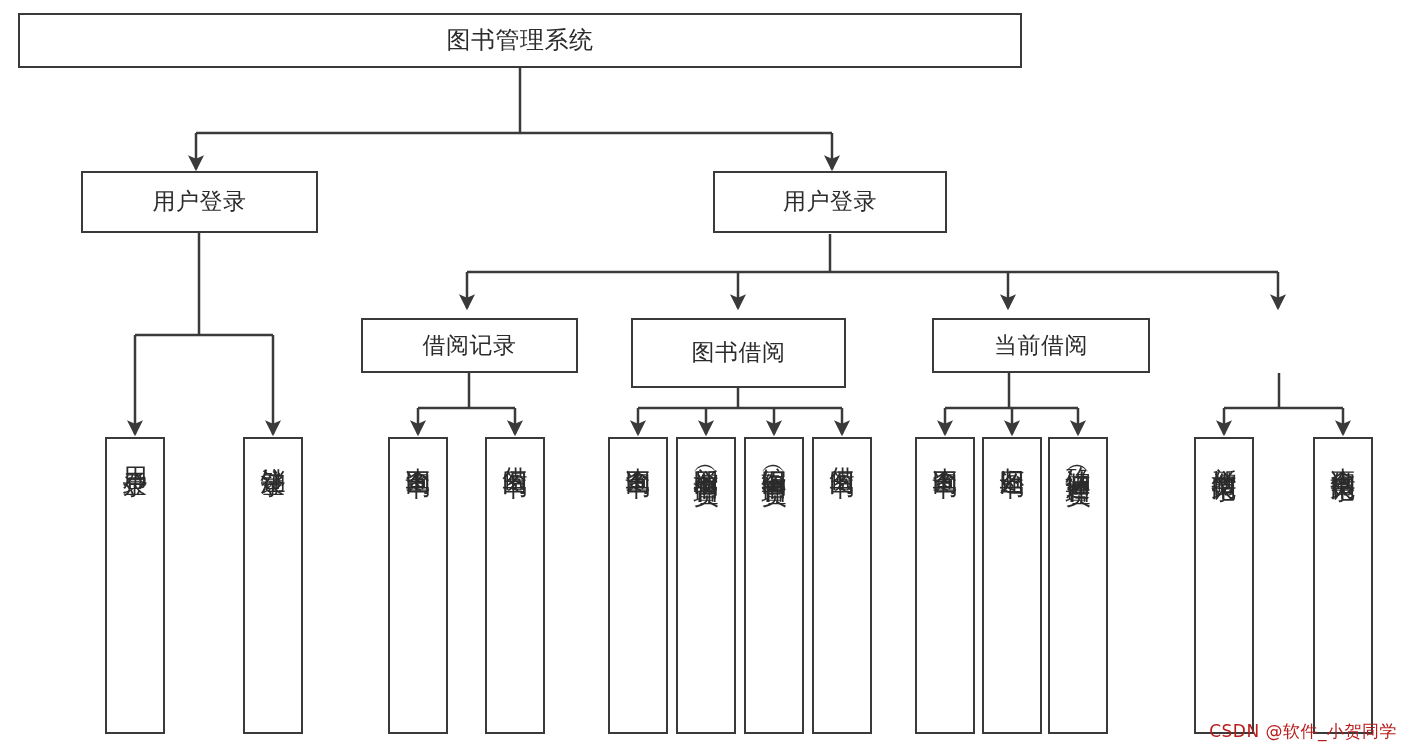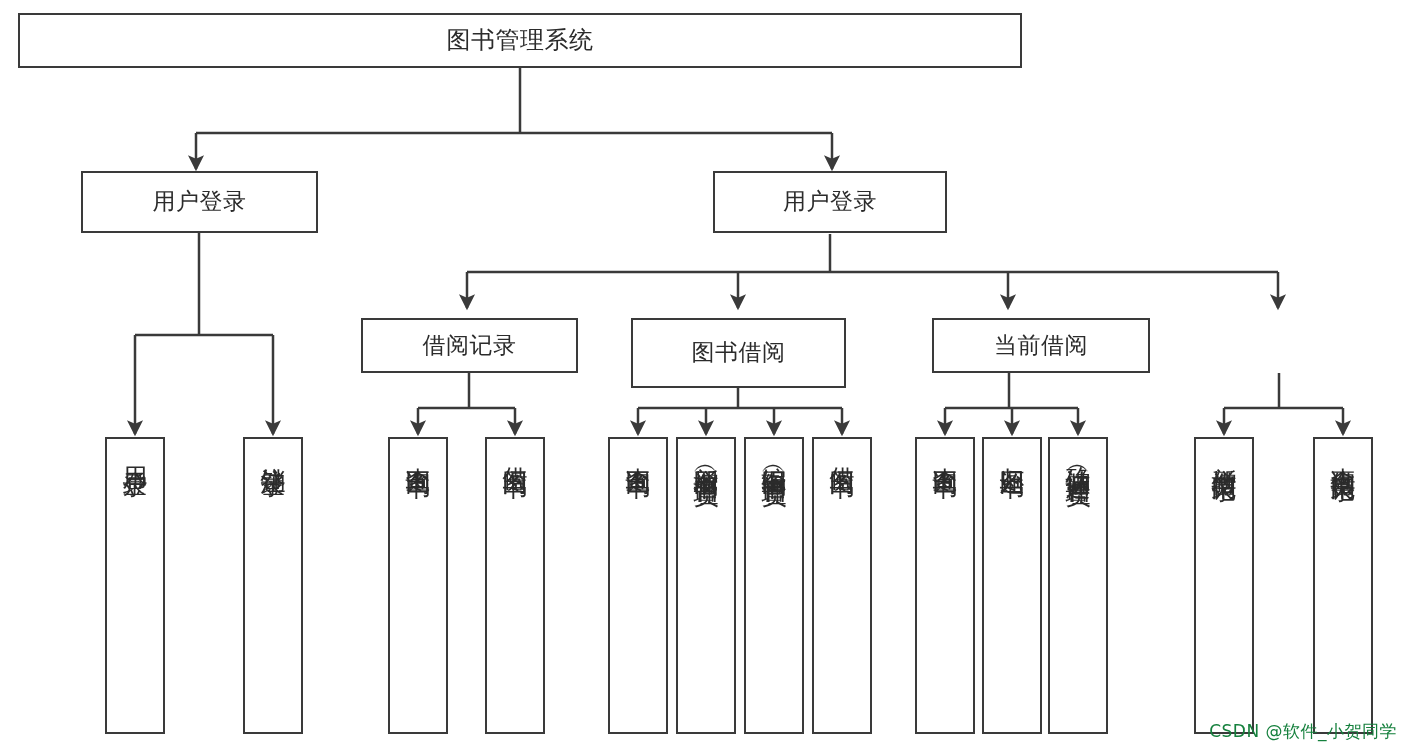--- a/index.html
+++ b/index.html
@@ -62,21 +62,21 @@
     font-size: 25px;
     line-height: 1.0;
     letter-spacing: 2.5px;
     white-space: nowrap;
   }
   #watermark {
     position: absolute;
     right: 8px;
     bottom: 4px;
     font-size: 17px;
-    color: #15803d;
+    color: #b91c1c;
     letter-spacing: 0.5px;
     z-index: 5;
     white-space: nowrap;
     font-family: "DejaVu Sans", "Liberation Sans", sans-serif;
   }
 </style>
 </head>
 <body>
 
 <div id="diagram-root">

